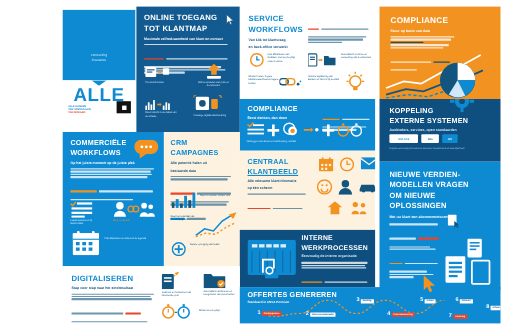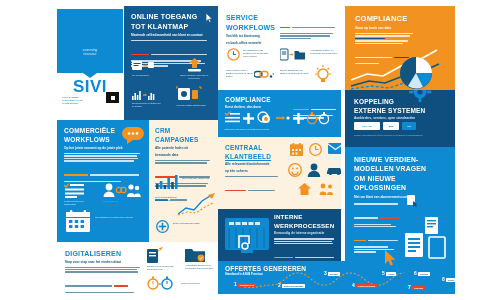--- a/index.html
+++ b/index.html
@@ -89,21 +89,21 @@
       <div style="font-size:3px;font-style:italic;color:#cfe9fa;line-height:1.3;">insurance</div>
     </div>
   </div>
 
   <div class="panel white" id="p-anva">
 
     <svg width="14" height="5" style="position:absolute;left:26px;top:0;">
       <polygon points="0,0 14,0 7,5" fill="#0e8ad2"></polygon>
     </svg>
     <div style="position:absolute;left:50%;top:5px;transform:translateX(-50%);
-                font-size:17px;font-weight:bold;color:#0e8ad2;letter-spacing:.5px;line-height:1;">SIVI</div>
+                font-size:17px;font-weight:bold;color:#0e8ad2;letter-spacing:.5px;line-height:1;">ALLE</div>
     <div style="position:absolute;left:5px;top:23px;width:40px;">
       <div style="font-size:2.3px;font-weight:bold;color:#0e8ad2;line-height:1.3;">ALLE KANSEN</div>
       <div style="font-size:2.3px;font-weight:bold;color:#0e8ad2;line-height:1.3;">VAN VANDAAG EN</div>
       <div style="font-size:2.3px;font-weight:bold;color:#e8452c;line-height:1.3;">VAN MORGEN</div>
     </div>
     <div style="position:absolute;right:4px;top:19px;width:13px;height:11px;background:#111;">
       <div style="width:4px;height:4px;background:#fff;margin:3.5px auto;"></div>
     </div>
   </div>
 

